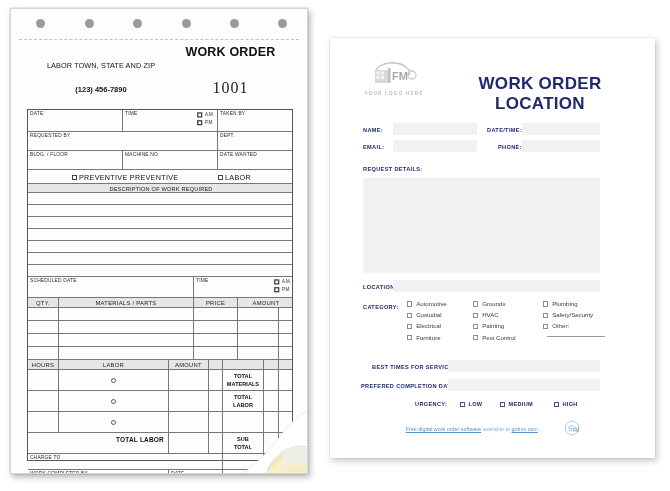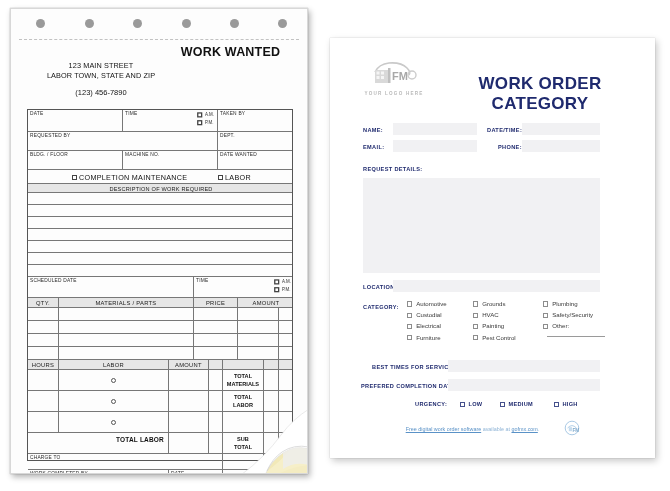--- a/index.html
+++ b/index.html
@@ -44,21 +44,21 @@
   }
   .company-block {
     position: absolute; left: 16px; top: 14px; width: 148px;
     text-align: center; color: #141414;
   }
   .company-name {
     font-size: 9px; font-weight: bold; letter-spacing: 0.4px;
     font-family: "Liberation Sans", sans-serif;
   }
   .company-line { font-size: 7.3px; letter-spacing: 0.1px; margin-top: 1.5px; }
-  .company-phone { font-size: 7.5px; font-weight: normal; margin-top: 8px; }
+  .company-phone { font-size: 7.5px; font-weight: bold; margin-top: 15px; }
 
   .wo-title {
     position: absolute; right: 14px; top: 0px; width: 125px;
     text-align: center; color: #111;
     font-size: 12.5px; font-weight: bold; line-height: 14px;
     letter-spacing: 0.2px;
   }
   .wo-number {
     position: absolute; right: 14px; top: 34px; width: 125px;
     text-align: center;
@@ -217,27 +217,27 @@
       <div class="punch" style="left:74px;"></div>
       <div class="punch" style="left:122px;"></div>
       <div class="punch" style="left:171px;"></div>
       <div class="punch" style="left:219px;"></div>
       <div class="punch" style="left:267px;"></div>
     </div>
     <div class="perforation"></div>
 
     <div class="lf-head">
       <div class="company-block">
-        <div class="company-line">123 MAIN STREET</div>
         <div class="company-line">LABOR TOWN, STATE AND ZIP</div>
         <div class="company-phone">(123) 456-7890</div>
       </div>
       <div class="wo-title">
-        <div>WORK WANTED</div>
-      </div>
+        <div>WORK ORDER</div>
+      </div>
+      <div class="wo-number">1001</div>
     </div>
 
     <div class="lf-table">
 
       <div class="row" style="height:22px;">
         <div class="cell" style="left:0;width:95px;">
           <span class="lbl">DATE</span>
         </div>
         <div class="cell" style="left:95px;width:95px;">
           <span class="lbl">TIME</span>
@@ -268,21 +268,21 @@
           <span class="lbl">MACHINE NO.</span>
         </div>
         <div class="cell nb" style="left:190px;width:76px;">
           <span class="lbl">DATE WANTED</span>
         </div>
       </div>
 
       <div class="row" style="height:14px;">
         <div class="cell nb" style="left:0;width:266px;">
           <div style="position:absolute;left:44px;top:2.5px;font-size:7.2px;color:#111;letter-spacing:0.3px;">
-            <span class="cbox" style="width:5px;height:5px;"></span><span>COMPLETION MAINTENANCE</span>
+            <span class="cbox" style="width:5px;height:5px;"></span><span>PREVENTIVE PREVENTIVE</span>
           </div>
           <div style="position:absolute;left:190px;top:2.5px;font-size:7.2px;color:#111;letter-spacing:0.3px;">
             <span class="cbox" style="width:5px;height:5px;"></span><span>LABOR</span>
           </div>
         </div>
       </div>
 
       <div class="row shade" style="height:9px;">
         <div class="cell nb" style="left:0;width:266px;">
           <div style="position:absolute;left:0;width:100%;top:1.5px;text-align:center;font-size:5.6px;color:#1c1c1c;letter-spacing:0.2px;">DESCRIPTION OF WORK REQUIRED</div>
@@ -495,21 +495,21 @@
           <rect x="14" y="11.5" width="3" height="3" fill="#f5f5f5"></rect>
           <rect x="9.5" y="16" width="3" height="3" fill="#f5f5f5"></rect>
           <rect x="14" y="16" width="3" height="3" fill="#f5f5f5"></rect>
           <rect x="21" y="8" width="2.5" height="15" fill="#bfbfbf"></rect>
           <text x="25" y="20" font-family="Liberation Sans, sans-serif" font-size="11" font-weight="bold" fill="#a8a8a8">FM</text>
           <circle cx="45" cy="15" r="4" fill="none" stroke="#cccccc" stroke-width="1.4"></circle>
         </svg>
         <div class="logo-text">YOUR LOGO HERE</div>
       </div>
 
-      <div class="rf-title">WORK ORDER CATEGORY</div>
+      <div class="rf-title">WORK ORDER LOCATION</div>
 
       <div class="flabel" style="left:33px;top:89px;">NAME:</div>
       <div class="finput" style="left:63px;top:85px;width:84px;"></div>
 
       <div class="flabel" style="left:157px;top:89px;">DATE/TIME:</div>
       <div class="finput" style="left:192px;top:85px;width:78px;"></div>
 
       <div class="flabel" style="left:33px;top:106px;">EMAIL:</div>
       <div class="finput" style="left:63px;top:102px;width:84px;"></div>
 

